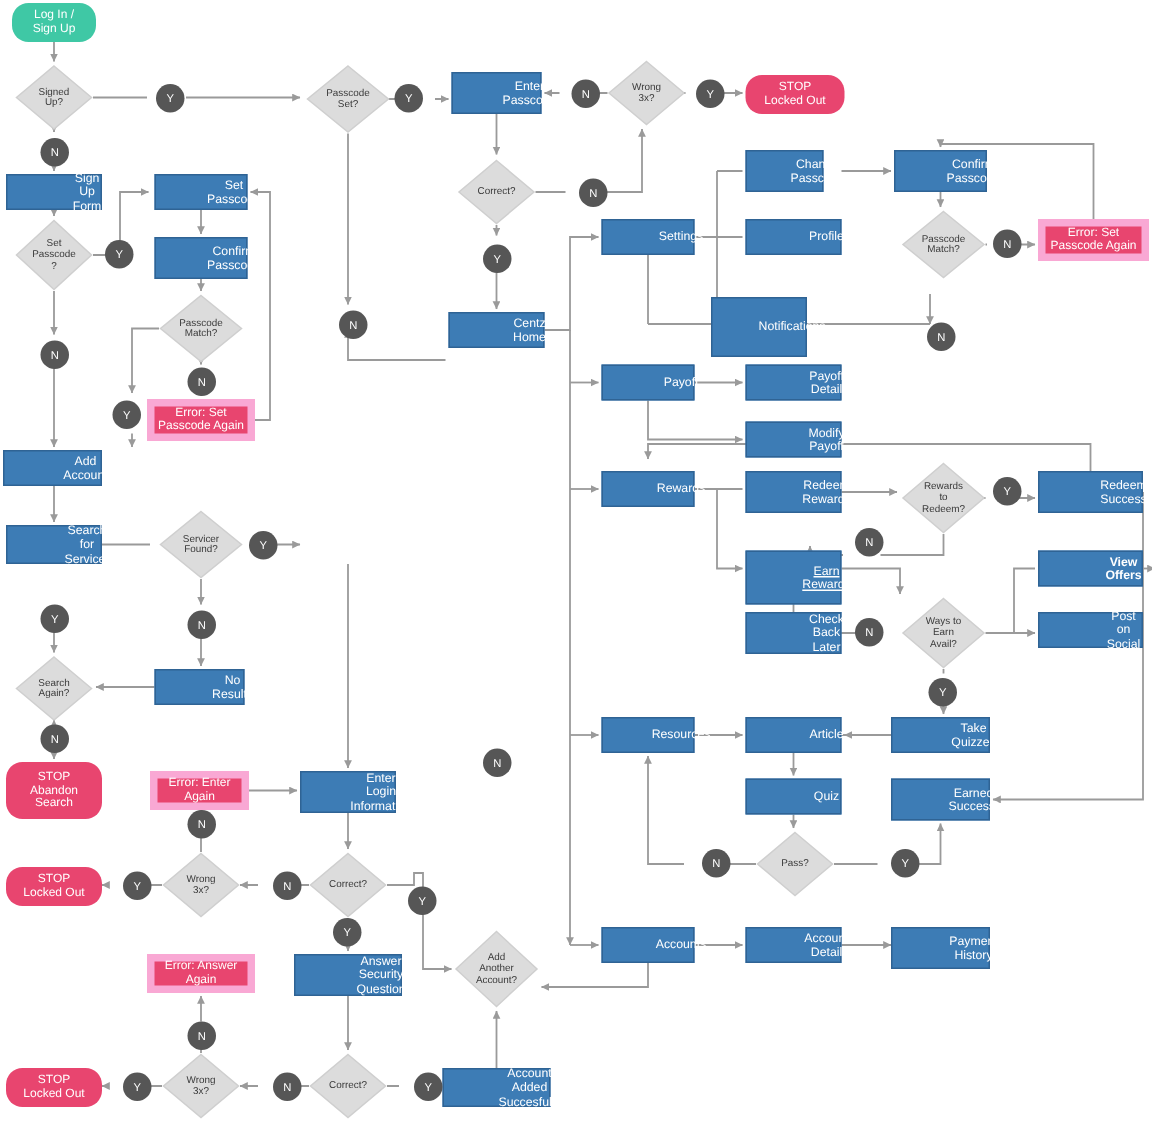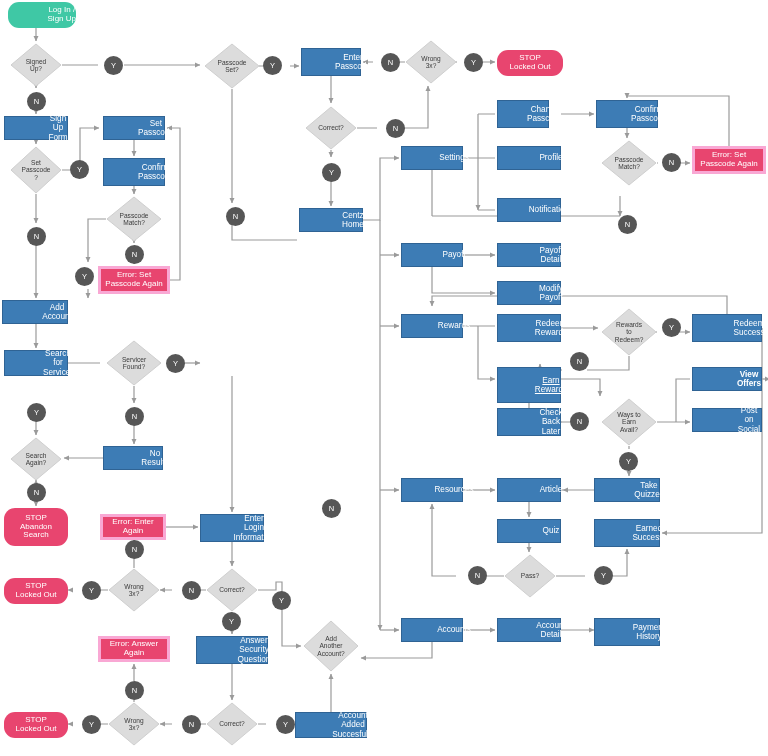--- a/index.html
+++ b/index.html
@@ -6,21 +6,21 @@
   body{font-family:"Liberation Sans","DejaVu Sans",sans-serif;}
   #canvas{position:relative;width:768px;height:756px;background:#fff;overflow:hidden;}
   #wires{position:absolute;left:0;top:0;width:768px;height:756px;}
   .node{position:absolute;box-sizing:border-box;display:flex;align-items:center;
         justify-content:center;text-align:center;line-height:1.12;}
   .process{background:#3d7cb5;border:1px solid #2f6394;color:#ffffff;font-size:8.2px;padding-left:44px;}
   .decision{background:#dcdcdc;color:#3a3a3a;font-size:6.6px;}
   .decision .dtxt{position:relative;z-index:2;padding:0 2px;}
   .terminator{background:#3fc8a5;color:#ffffff;font-size:8px;border-radius:11px;}
   .stop{background:#e8456f;color:#ffffff;font-size:8px;border-radius:11px;}
-  .error{background:#e8456f;color:#ffffff;font-size:8px;border:3px solid #f9a8d4;}
+  .error{background:#e8456f;color:#ffffff;font-size:8px;border:5px solid #f9a8d4;}
   .badge{position:absolute;width:19px;height:19px;border-radius:50%;background:#565656;
          color:#fff;font-size:7.5px;display:flex;align-items:center;justify-content:center;
          box-sizing:border-box;}
 </style>
 </head>
 <body>
 
 <div id="canvas">
   <svg id="wires" viewBox="0 0 768 756" xmlns="http://www.w3.org/2000/svg">
     <defs>
@@ -110,21 +110,21 @@
         <path d="M504,576 L481,576 M456,576 L432,576 L432,504" marker-end="url(#arw)"></path>
         <path d="M556,576 L585,576 M604,576 L627,576 L627,549" marker-end="url(#arw)"></path>
         <path d="M762,328 L762,533 L662,533" marker-end="url(#arw)"></path>
         <path d="M762,379 L770,379" marker-end="url(#arw)"></path>
         <path d="M463,630 L495,630" marker-end="url(#arw)"></path>
         <path d="M561,630 L594,630" marker-end="url(#arw)"></path>
         <path d="M432,642 L432,658 L361,658" marker-end="url(#arw)"></path>
       </g>
   </svg>
   <div id="node-layer">
-      <div class="node terminator" style="left: 8px; top: 2px; width: 68px; height: 26px; justify-content: flex-end;">
+      <div class="node terminator" style="left: 8px; top: 2px; width: 56px; height: 26px;">
         <span>Log In /<br>Sign Up</span>
       </div>
       <div class="node decision" style="left: 10px; top: 43px; width: 52px; height: 44px; background: transparent;">
         <svg width="52" height="44" viewBox="0 0 52 44" style="position: absolute; left: 0px; top: 0px;">
           <polygon points="26,1 51,22 26,43 1,22" fill="#dcdcdc" stroke="#cfcfcf" stroke-width="1"></polygon>
         </svg>
         <div class="dtxt">Signed<br>Up?</div>
       </div>
       <div class="node process" style="left: 4px; top: 116px; width: 64px; height: 24px;">
         <span>Sign Up Form</span>
@@ -266,21 +266,21 @@
       </div>
       <div class="node stop" style="left: 497px; top: 50px; width: 66px; height: 26px;">
         <span>STOP<br>Locked Out</span>
       </div>
       <div class="node process" style="left: 497px; top: 100px; width: 52px; height: 28px;">
         <span>Change<br>Passcode</span>
       </div>
       <div class="node process" style="left: 497px; top: 146px; width: 64px; height: 24px;">
         <span>Profile</span>
       </div>
-      <div class="node process" style="left: 497px; top: 198px; width: 64px; height: 24px;">
+      <div class="node process" style="left: 474px; top: 198px; width: 64px; height: 40px;">
         <span>Notifications</span>
       </div>
       <div class="node process" style="left: 497px; top: 243px; width: 64px; height: 24px;">
         <span>Payoff Detail</span>
       </div>
       <div class="node process" style="left: 497px; top: 281px; width: 64px; height: 24px;">
         <span>Modify Payoff</span>
       </div>
       <div class="node process" style="left: 497px; top: 314px; width: 64px; height: 28px;">
         <span>Redeem<br>Rewards</span>

